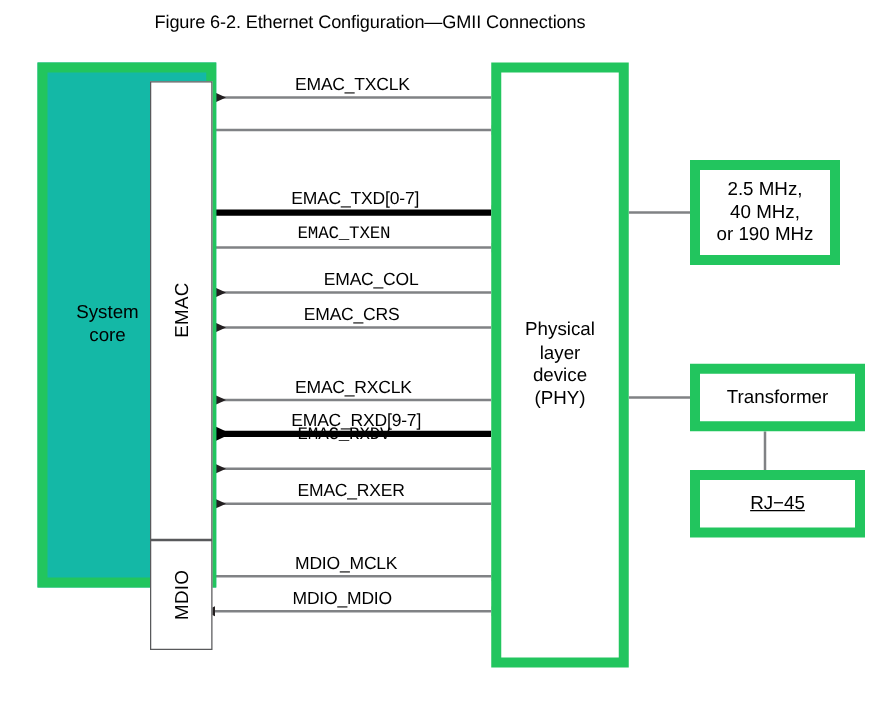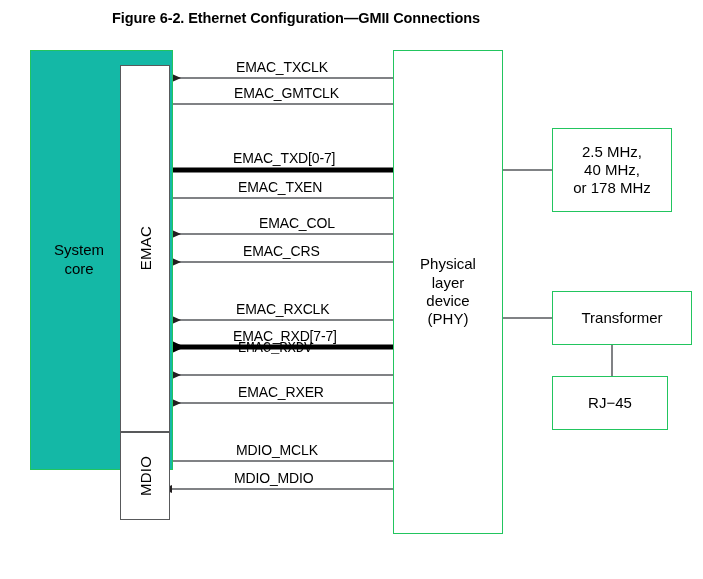--- a/index.html
+++ b/index.html
@@ -15,34 +15,34 @@
     position: relative;
     overflow: hidden;
   }
   #figure-title {
     position: absolute;
     left: 0;
     top: 10px;
     width: 592px;
     text-align: center;
     font-size: 14.5px;
-    font-weight: bold;
+    font-weight: normal;
     letter-spacing: -0.1px;
   }
   #diagram {
     position: absolute;
     left: 0;
     top: 0;
     width: 703px;
     height: 579px;
   }
   .box {
     position: absolute;
     box-sizing: border-box;
-    border: 1px solid #22c55e;
+    border: 8px solid #22c55e;
     background: #ffffff;
     display: flex;
     align-items: center;
     justify-content: center;
     text-align: center;
     font-size: 15px;
     line-height: 1.22;
   }
   #system-core-box {
     left: 30px;
@@ -102,22 +102,23 @@
   }
   #transformer-box {
     left: 552px;
     top: 291px;
     width: 140px;
     height: 54px;
   }
   #rj45-box {
     left: 552px;
     top: 376px;
-    width: 116px;
+    width: 140px;
     height: 54px;
+    text-decoration: underline;
   }
   .sig-label {
     position: absolute;
     font-size: 14px;
     white-space: nowrap;
     color: #000000;
     letter-spacing: -0.15px;
   }
   svg.wires {
     position: absolute;
@@ -191,38 +192,37 @@
       <div>layer</div>
       <div>device</div>
       <div>(PHY)</div>
     </div>
   </div>
 
   <div class="box" id="clock-box">
     <div>
       <div>2.5 MHz,</div>
       <div>40 MHz,</div>
-      <div>or 178 MHz</div>
+      <div>or 190 MHz</div>
     </div>
   </div>
 
   <div class="box" id="transformer-box">
     <span>Transformer</span>
   </div>
 
   <div class="box" id="rj45-box">
     <span>RJ−45</span>
   </div>
 
   <div class="sig-label" style="left:236px; top:59px;">EMAC_TXCLK</div>
-  <div class="sig-label" style="left:234px; top:85px;">EMAC_GMTCLK</div>
   <div class="sig-label" style="left:233px; top:150px;">EMAC_TXD[0-7]</div>
-  <div class="sig-label" style="left:238px; top:179px;">EMAC_TXEN</div>
+  <div class="sig-label" style="left:238px; top:179px;font-family:Liberation Mono, monospace;">EMAC_TXEN</div>
   <div class="sig-label" style="left:243px; top:215px;margin-left:16px;">EMAC_COL</div>
   <div class="sig-label" style="left:243px; top:243px;text-align:right;">EMAC_CRS</div>
   <div class="sig-label" style="left:236px; top:301px;">EMAC_RXCLK</div>
-  <div class="sig-label" style="left:233px; top:328px;">EMAC_RXD[7-7]</div>
+  <div class="sig-label" style="left:233px; top:328px;">EMAC_RXD[9-7]</div>
   <div class="sig-label" style="left:238px; top:340px;font-family:Liberation Mono, monospace;">EMAC_RXDV</div>
   <div class="sig-label" style="left:238px; top:384px;">EMAC_RXER</div>
   <div class="sig-label" style="left:236px; top:442px;">MDIO_MCLK</div>
   <div class="sig-label" style="left:234px; top:470px;">MDIO_MDIO</div>
 
 </div>
 
 </body></html>

